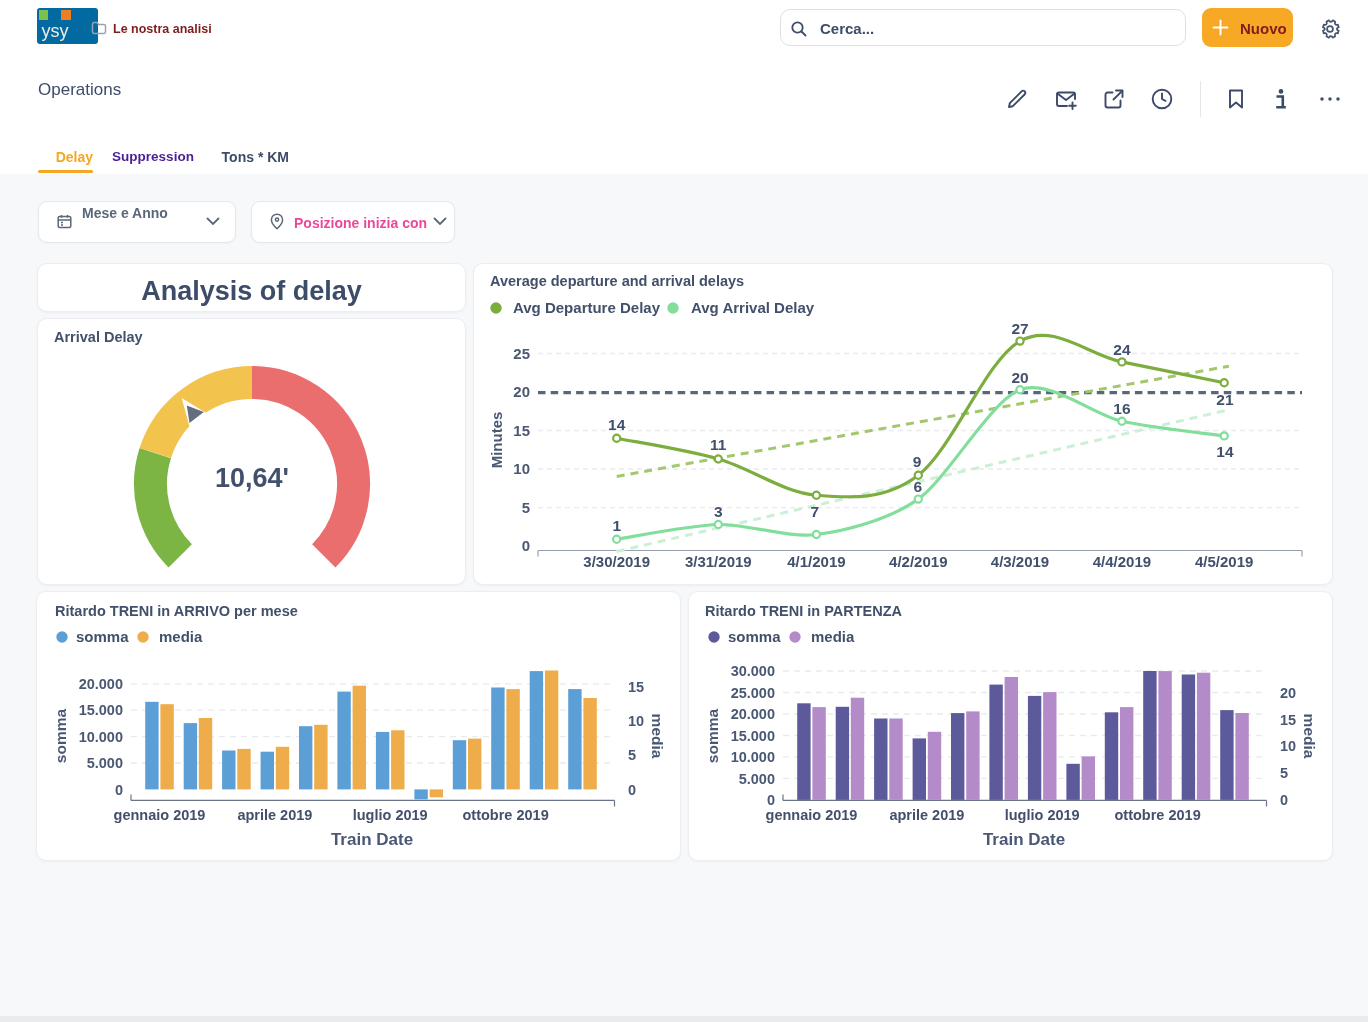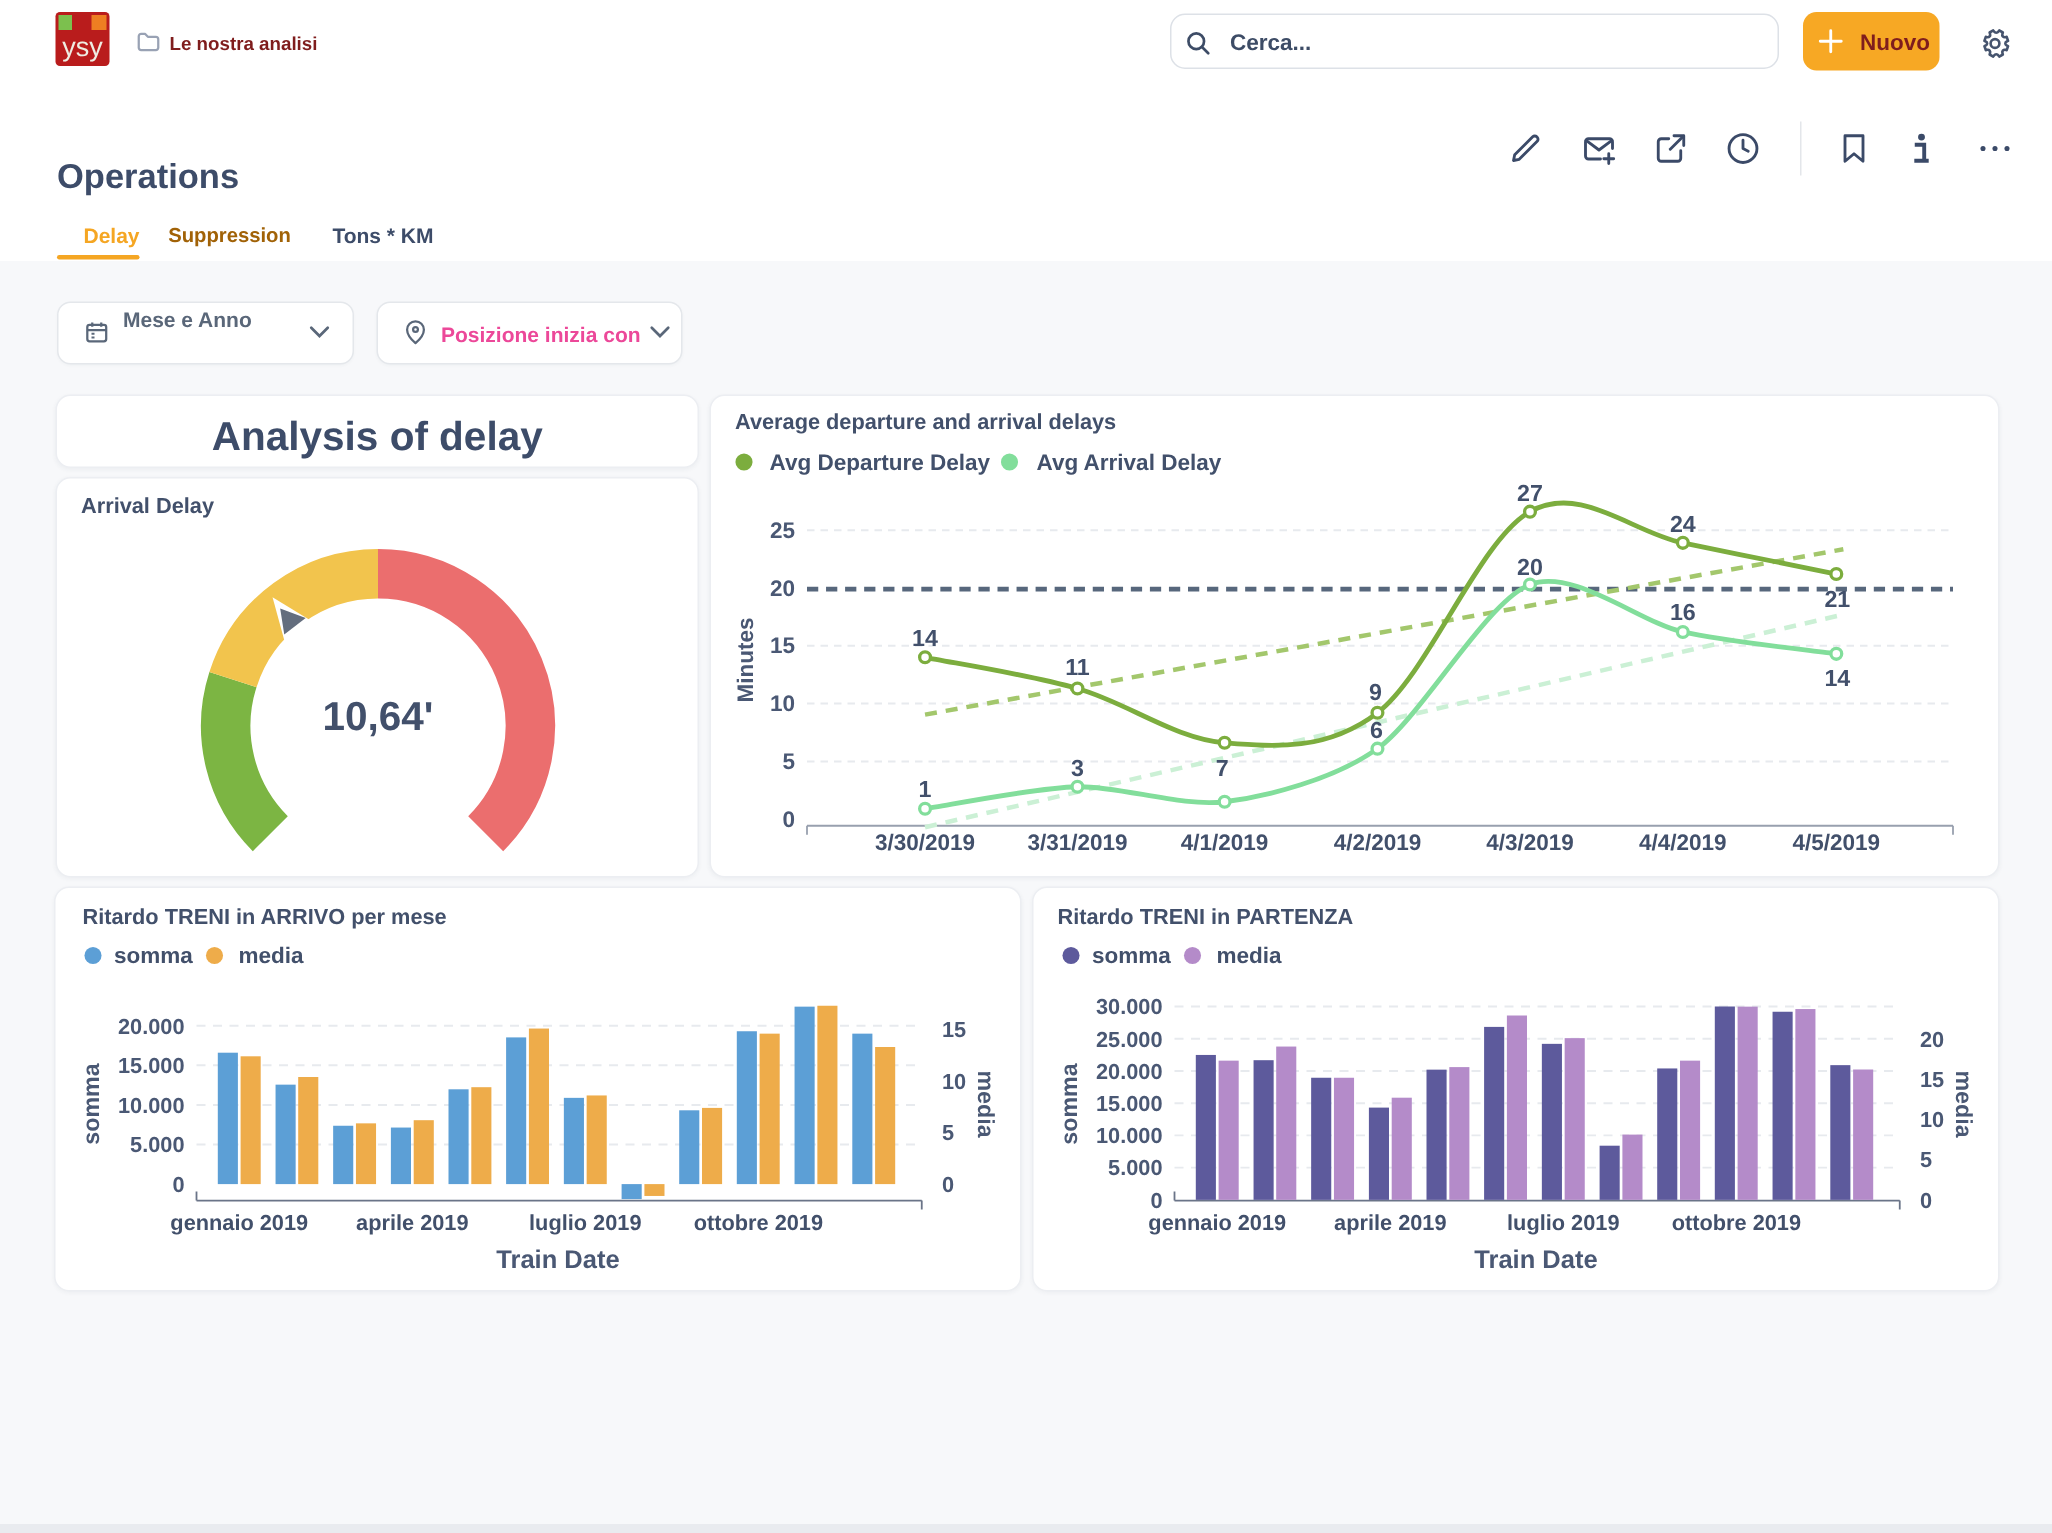--- a/index.html
+++ b/index.html
@@ -1,21 +1,21 @@
 <!DOCTYPE html>
 <html><head><meta charset="utf-8">
 <style>
 html,body{margin:0;padding:0;}
 body{width:1368px;height:1022px;background:#fff;font-family:"Liberation Sans",sans-serif;position:relative;overflow:hidden;}
 .abs{position:absolute;}
 .card{position:absolute;background:#fff;border:1px solid #eceef2;border-radius:10px;box-shadow:0 1px 3px rgba(40,50,70,0.05);box-sizing:border-box;}
 svg text{font-family:"Liberation Sans",sans-serif;}
 </style></head>
 <body>
-<div class="abs" style="left:37px;top:8px;width:36px;height:36px;background:#b91c1c;border-radius:3px;">
+<div class="abs" style="left:37px;top:8px;width:36px;height:36px;background:#0369a1;border-radius:3px;padding-left:25px;">
  <div class="abs" style="left:2px;top:2px;width:9px;height:10px;background:#7cc04e;"></div>
  <div class="abs" style="left:24px;top:2px;width:10px;height:10px;background:#ee7e22;"></div>
  <div class="abs" style="left:0;top:13px;width:36px;text-align:center;color:#efede2;font-size:18px;font-weight:normal;">ysy</div>
 </div>
 <svg class="abs" style="left:91px;top:21px;" width="16" height="14" viewBox="0 0 16 14" fill="none" stroke="#99a2b4" stroke-width="1.5" stroke-linejoin="round">
     <path d="M1.5 3.2 A1.6 1.6 0 0 1 3.1 1.6 H5.8 L7.6 3.5 H12.9 A1.6 1.6 0 0 1 14.5 5.1 V10.8 A1.6 1.6 0 0 1 12.9 12.4 H3.1 A1.6 1.6 0 0 1 1.5 10.8 Z"></path>
   </svg>
 <div class="abs" style="left:113px;top:22px;font-size:12.5px;font-weight:bold;color:#7f1d1d;">Le nostra analisi</div>
 <div class="abs" style="left:780px;top:9px;width:406px;height:37px;border:1.5px solid #dde1e7;border-radius:10px;box-sizing:border-box;"></div>
 <svg class="abs" style="left:790px;top:20px;" width="18" height="18" viewBox="0 0 18 18" fill="none" stroke="#3d4c66" stroke-width="1.8" stroke-linecap="round">
@@ -25,21 +25,21 @@
 <div class="abs" style="left:820px;top:20px;font-size:15px;font-weight:bold;color:#3d4c66;">Cerca...</div>
 <div class="abs" style="left:1202px;top:8px;width:91px;height:39px;background:#f7a824;border-radius:9px;"></div>
 <svg class="abs" style="left:1212px;top:19px;" width="17" height="17" viewBox="0 0 17 17" stroke="#fff" stroke-width="1.9" stroke-linecap="round">
     <path d="M8.5 1.5 V15.5 M1.5 8.5 H15.5"></path>
   </svg>
 <div class="abs" style="left:1240px;top:20px;font-size:15px;font-weight:bold;color:#7f1d1d;">Nuovo</div>
 <svg class="abs" style="left:1319px;top:18px;" width="22" height="22" viewBox="0 0 24 24" fill="none" stroke="#46546e" stroke-width="1.9" stroke-linejoin="round">
     <path d="M12 15.2a3.2 3.2 0 1 0 0-6.4 3.2 3.2 0 0 0 0 6.4z"></path>
     <path d="M19.5 12c0-.6.5-1.2 1.1-1.5l.9-.4-1-2.9-1 .2c-.7.1-1.4-.1-1.8-.6-.4-.5-.5-1.2-.3-1.9l.3-.9-2.6-1.5-.6.8c-.4.6-1 .9-1.6.9s-1.2-.3-1.6-.9l-.6-.8-2.6 1.5.3.9c.2.7.1 1.4-.3 1.9-.4.5-1.1.7-1.8.6l-1-.2-1 2.9.9.4c.6.3 1.1.9 1.1 1.5s-.5 1.2-1.1 1.5l-.9.4 1 2.9 1-.2c.7-.1 1.4.1 1.8.6.4.5.5 1.2.3 1.9l-.3.9 2.6 1.5.6-.8c.4-.6 1-.9 1.6-.9s1.2.3 1.6.9l.6.8 2.6-1.5-.3-.9c-.2-.7-.1-1.4.3-1.9.4-.5 1.1-.7 1.8-.6l1 .2 1-2.9-.9-.4c-.6-.3-1.1-.9-1.1-1.5z"></path>
   </svg>
-<div class="abs" style="left:38px;top:104px;font-size:23px;font-weight:bold;color:#3d4c69;">Operations</div>
+<div class="abs" style="left:38px;top:80px;font-size:17px;font-weight:normal;color:#3d4c69;">Operations</div>
 <svg class="abs" style="left:1005px;top:87px;" width="24" height="24" viewBox="0 0 24 24" fill="none" stroke="#3b4a68" stroke-width="1.9" stroke-linecap="round" stroke-linejoin="round">
     <path d="M4 20 L4.8 16.2 L16.8 4.2 A1.9 1.9 0 0 1 19.5 4.2 L19.8 4.5 A1.9 1.9 0 0 1 19.8 7.2 L7.8 19.2 L4 20 Z"></path>
   </svg>
 <svg class="abs" style="left:1054px;top:88px;" width="24" height="24" viewBox="0 0 24 24" fill="none" stroke="#3b4a68" stroke-width="1.9" stroke-linecap="round" stroke-linejoin="round">
     <path d="M21 11 V6.5 A2 2 0 0 0 19 4.5 H5 A2 2 0 0 0 3 6.5 V16 A2 2 0 0 0 5 18 H13"></path>
     <path d="M3.4 5.6 L12 12 L20.6 5.6"></path>
     <path d="M18.5 14.5 V21 M15.2 17.8 H21.8"></path>
   </svg>
 <svg class="abs" style="left:1102px;top:87px;" width="24" height="24" viewBox="0 0 24 24" fill="none" stroke="#3b4a68" stroke-width="1.9" stroke-linecap="round" stroke-linejoin="round">
     <path d="M18.5 13.5 V18.5 A2 2 0 0 1 16.5 20.5 H5.5 A2 2 0 0 1 3.5 18.5 V7.5 A2 2 0 0 1 5.5 5.5 H10.5"></path>
@@ -58,21 +58,21 @@
     <circle cx="7" cy="4.4" r="2.3" fill="#3b4a68"></circle>
     <path d="M2.5 9.5 H8.8 V20.2 M2.2 20.2 H11.8" stroke="#3b4a68" stroke-width="2.6" fill="none"></path>
   </svg>
 <svg class="abs" style="left:1318px;top:93px;" width="24" height="12" viewBox="0 0 24 12">
     <circle cx="4" cy="6" r="1.7" fill="#3b4a68"></circle>
     <circle cx="12" cy="6" r="1.7" fill="#3b4a68"></circle>
     <circle cx="20" cy="6" r="1.7" fill="#3b4a68"></circle>
   </svg>
 <div class="abs" style="left:38px;top:149px;font-size:14px;font-weight:bold;color:#f5a623;width:55px;text-align:right;">Delay</div>
 <div class="abs" style="left:38px;top:170px;width:55px;height:3px;background:#f5a623;border-radius:2px;"></div>
-<div class="abs" style="left:111px;top:149px;width:84px;text-align:center;font-size:13.5px;font-weight:bold;color:#a16207;white-space:nowrap;">Suppression</div>
+<div class="abs" style="left:111px;top:149px;width:84px;text-align:center;font-size:13.5px;font-weight:bold;color:#4c1d95;white-space:nowrap;">Suppression</div>
 <div class="abs" style="left:219px;top:149px;width:70px;text-align:right;font-size:14px;font-weight:bold;color:#3d4c69;white-space:nowrap;">Tons * KM</div>
 <div class="abs" style="left:0;top:174px;width:1368px;height:848px;background:#f7f8fa;"></div>
 <div class="abs" style="left:0;top:1016px;width:1368px;height:6px;background:#e9ebef;"></div>
 <div class="abs" style="left:38px;top:201px;width:198px;height:42px;background:#fff;border:1px solid #e4e7eb;border-radius:9px;box-sizing:border-box;box-shadow:0 1px 2px rgba(40,50,70,0.03);"></div>
 <svg class="abs" style="left:57px;top:214px;" width="15" height="15" viewBox="0 0 15 15" fill="none" stroke="#5a6779" stroke-width="1.5" stroke-linejoin="round">
     <rect x="1.2" y="2.5" width="12.6" height="11" rx="1.5"></rect>
     <path d="M1.2 6 H13.8 M4.5 1 V3.8 M10.5 1 V3.8"></path>
     <path d="M4 8.5 H6 M4 11 H6" stroke-width="1.3"></path>
   </svg>
 <div class="abs" style="left:82px;top:205px;font-size:14px;font-weight:bold;color:#5a6779;">Mese e Anno</div>

